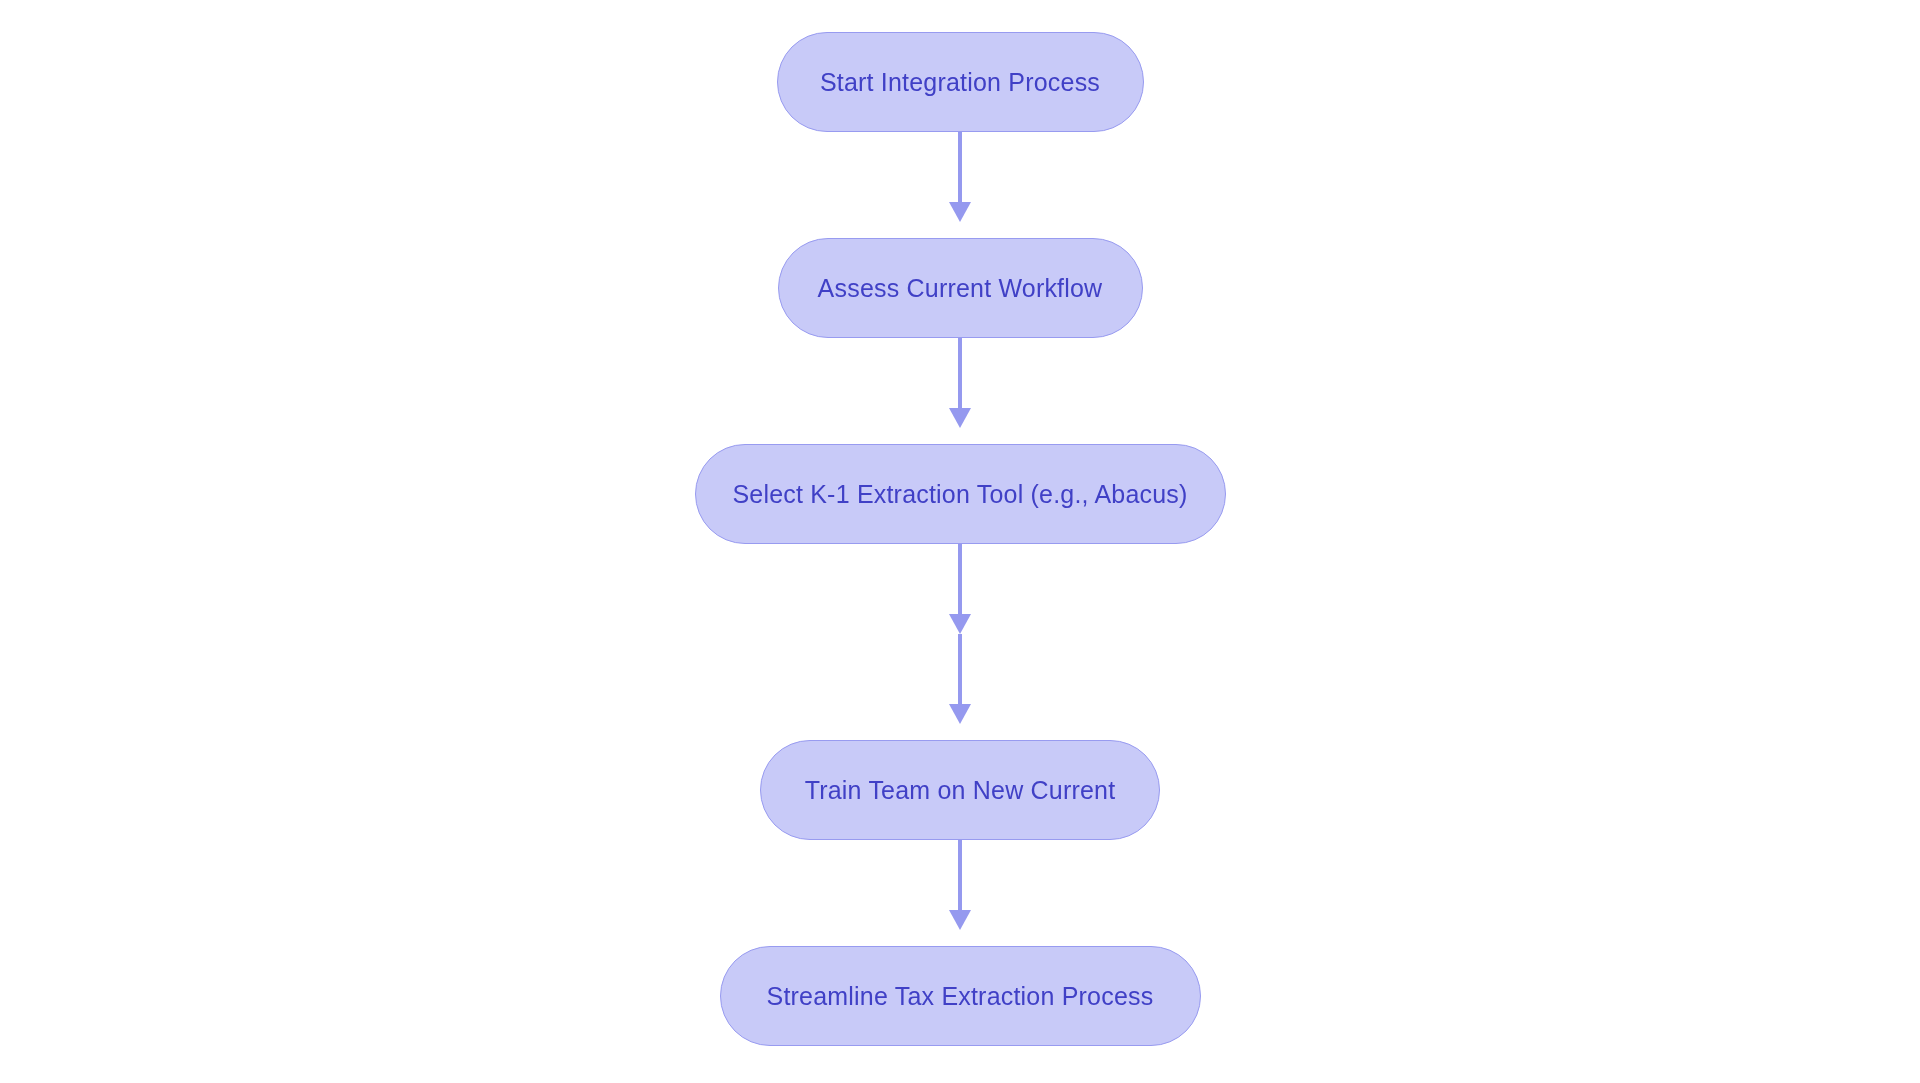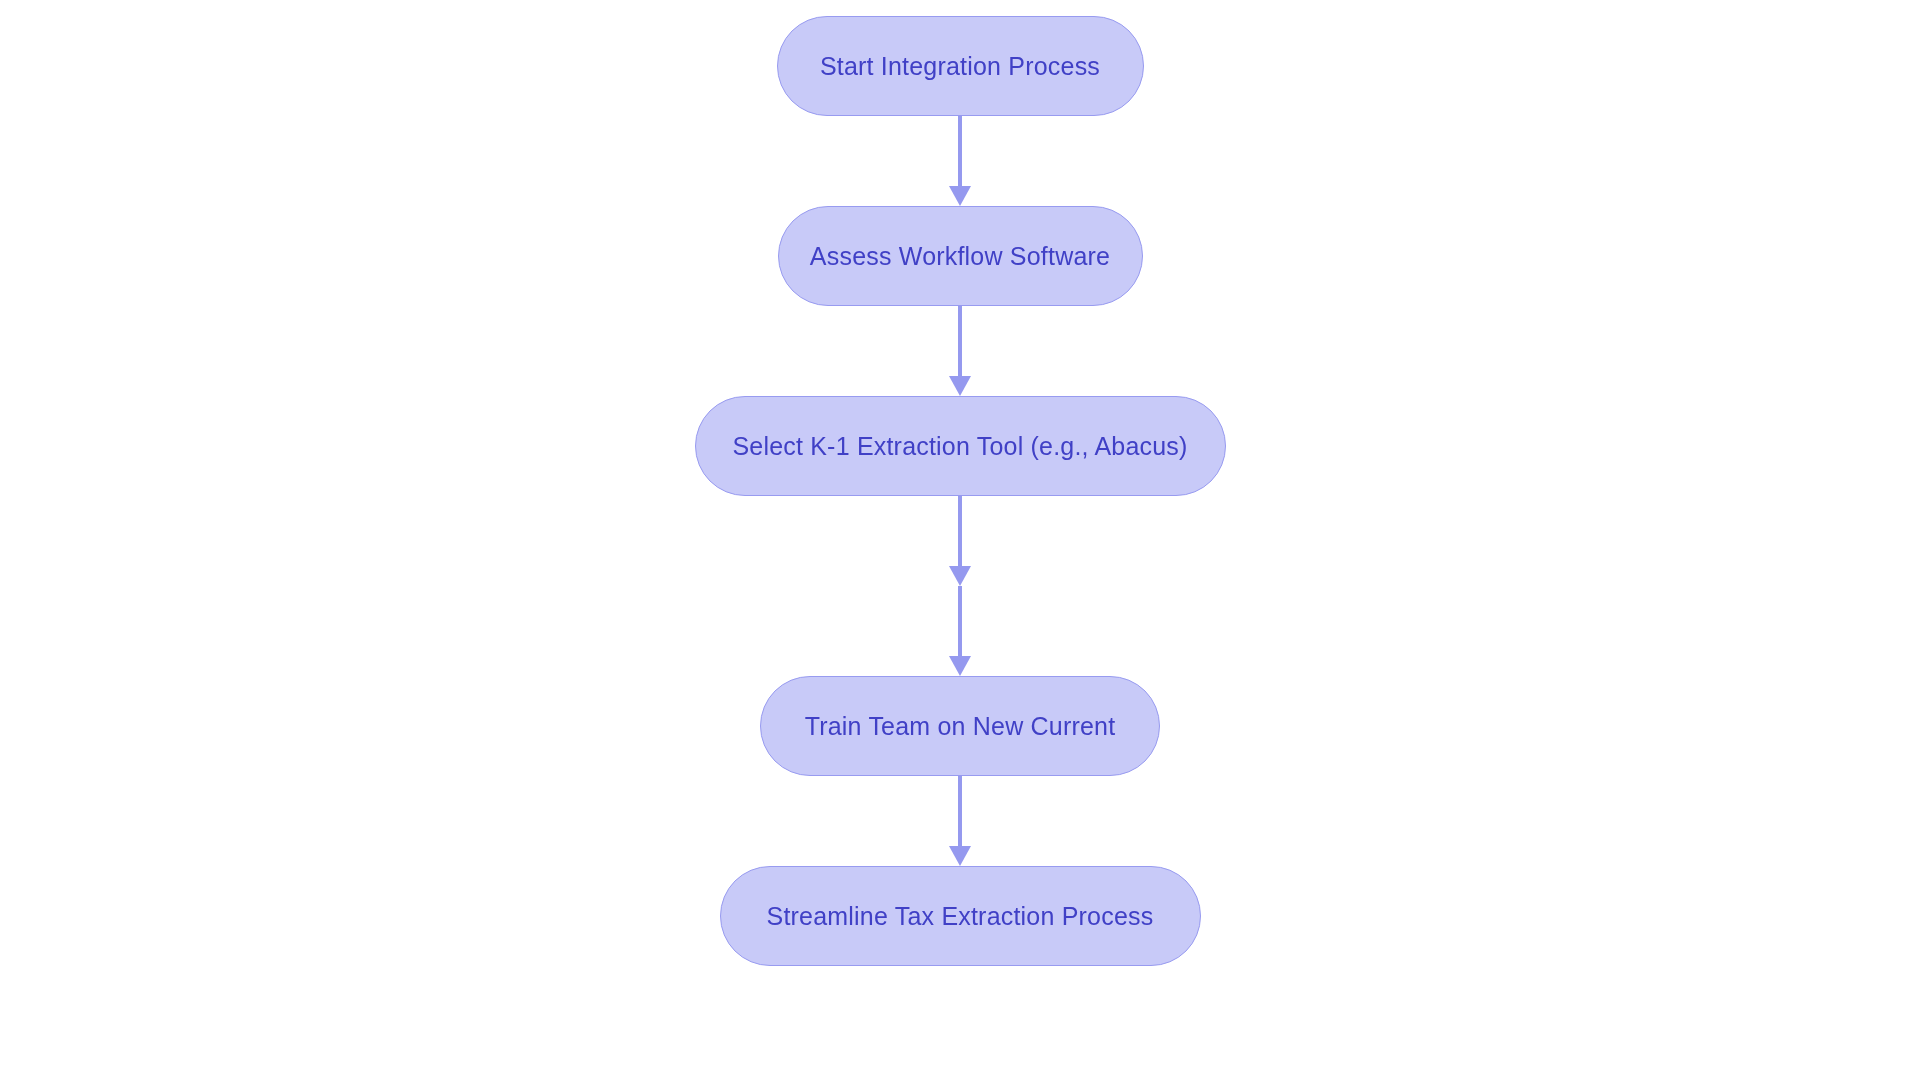--- a/index.html
+++ b/index.html
@@ -29,20 +29,21 @@
     background: var(--node-fill, #c8caf8);
     border: 1.5px solid var(--node-border, #989bf0);
     color: var(--node-text, #4040c6);
     display: flex;
     align-items: center;
     justify-content: center;
     font-size: 25px;
     letter-spacing: 0.2px;
     white-space: nowrap;
     flex: 0 0 auto;
+    margin-top: 16px;
   }
   .w1 { width: 367px; }
   .w2 { width: 365px; }
   .w3 { width: 531px; text-align: center; }
   .w4 { width: 434px; }
   .w5 { width: 400px; }
   .w6 { width: 481px; }
   .arrow {
     height: 90px;
     width: 24px;
@@ -73,21 +74,21 @@
   <div class="node w1">
     <span>Start Integration Process</span>
   </div>
 
   <div class="arrow">
     <div class="shaft"></div>
     <div class="head"></div>
   </div>
 
   <div class="node w2">
-    <span>Assess Workflow Software</span>
+    <span>Assess Current Workflow</span>
   </div>
 
   <div class="arrow">
     <div class="shaft"></div>
     <div class="head"></div>
   </div>
 
   <div class="node w3">
     <span>Select K-1 Extraction Tool (e.g., Abacus)</span>
   </div>

